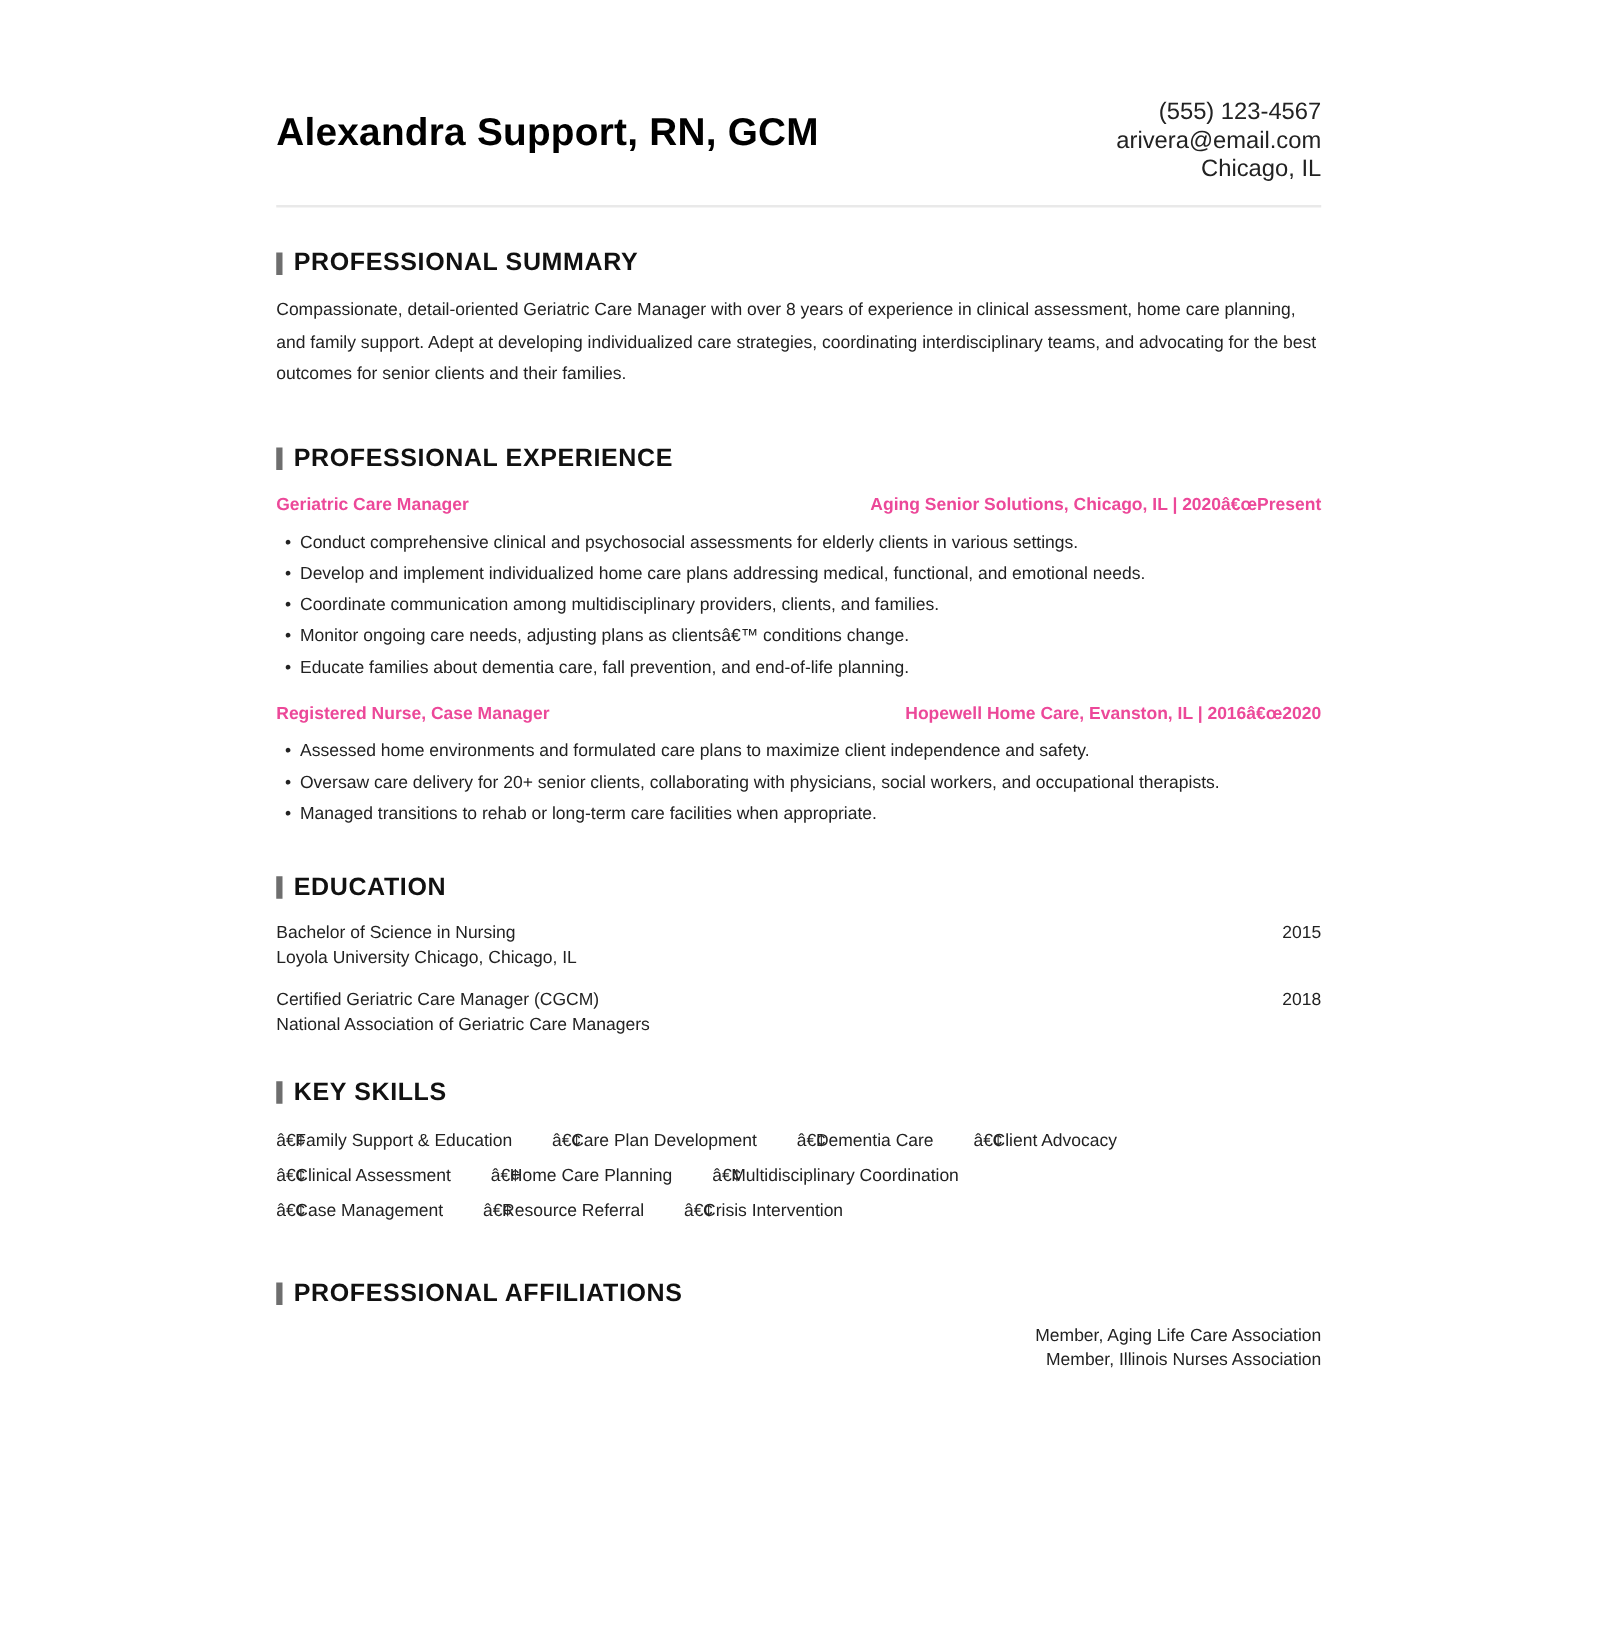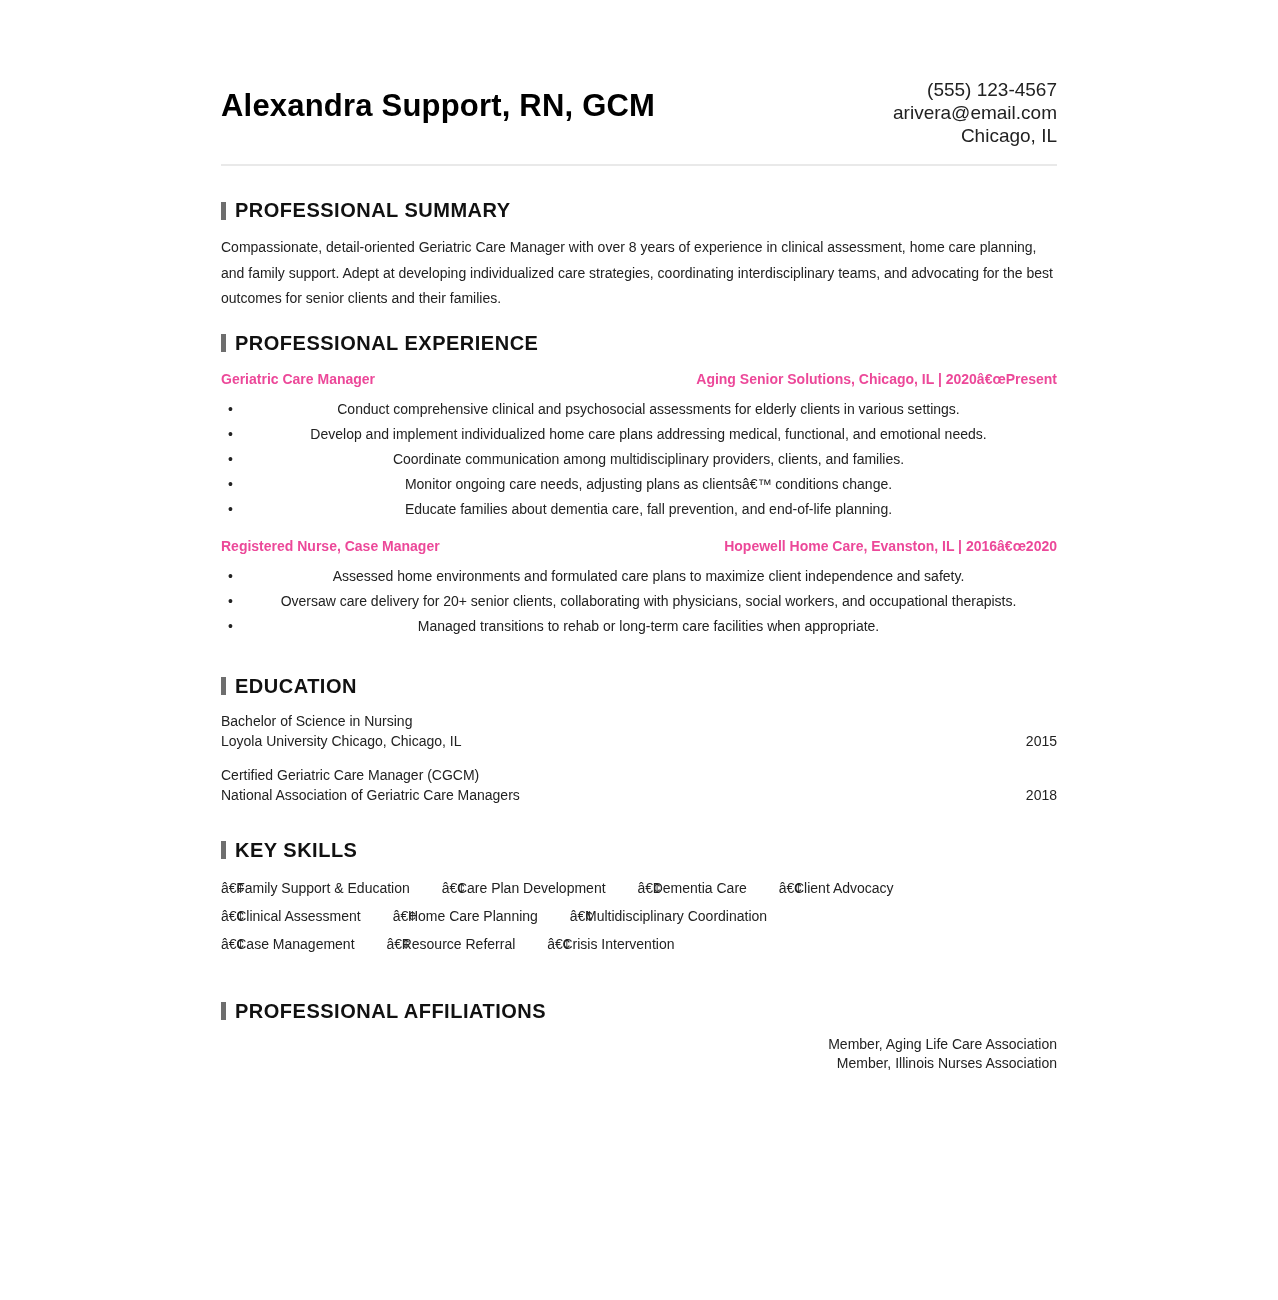--- a/index.html
+++ b/index.html
@@ -16,21 +16,21 @@
   .header { display: flex; justify-content: space-between; align-items: flex-start; }
   .name {
     font-size: 31px; font-weight: bold; color: #000;
     line-height: 1.25; padding-top: 9px; letter-spacing: 0.2px;
   }
   .contact { text-align: right; font-size: 19px; line-height: 23px; color: #222; }
   .divider { border: none; border-top: 2px solid #e9e9e9; margin: 17px 0 0 0; }
 
   
   .section { margin-top: 33px; }
-  .section--experience { margin-top: 20px; }
+  .section--experience { margin-top: 44px; }
   .section--education { margin-top: 36px; }
   .section--affiliations { margin-top: 42px; }
   .section-heading {
     display: flex; align-items: center;
     font-size: 20px; font-weight: bold; color: #111; letter-spacing: 0.5px;
   }
   .heading-bar {
     display: inline-block; width: 5px; height: 18px;
     background: #6e6e6e; margin-right: 9px; flex: none;
   }
@@ -39,31 +39,31 @@
     margin-top: 13px; font-size: 14px; line-height: 25.5px;
     max-width: 836px;
   }
 
   
   .job { margin-top: 14px; }
   .job-header {
     display: flex; justify-content: space-between;
     font-size: 14px; font-weight: bold; color: #ec4899; line-height: 21px;
   }
-  .bullets { margin: 7px 0 0 0; padding: 0 0 0 19px; text-align: center; }
+  .bullets { margin: 7px 0 0 0; padding: 0 0 0 19px; }
   .bullets li {
     list-style: none; position: relative;
     font-size: 14px; line-height: 25px;
   }
   .bullets li::before {
     content: "\2022"; position: absolute; left: -12px; color: #222;
   }
 
   
-  .edu-entry { display: flex; justify-content: space-between; margin-top: 13px; align-items: flex-end; }
+  .edu-entry { display: flex; justify-content: space-between; margin-top: 13px; }
   .edu-left { font-size: 14px; line-height: 20.5px; }
   .edu-year { font-size: 14px; line-height: 20.5px; text-align: right; }
 
   
   .skills-block { margin-top: 12px; }
   .skills-row { font-size: 14px; line-height: 28px; }
   .skill { margin-right: 28px; white-space: nowrap; }
   .skill-prefix { margin-right: -0.58em; }
 
   

